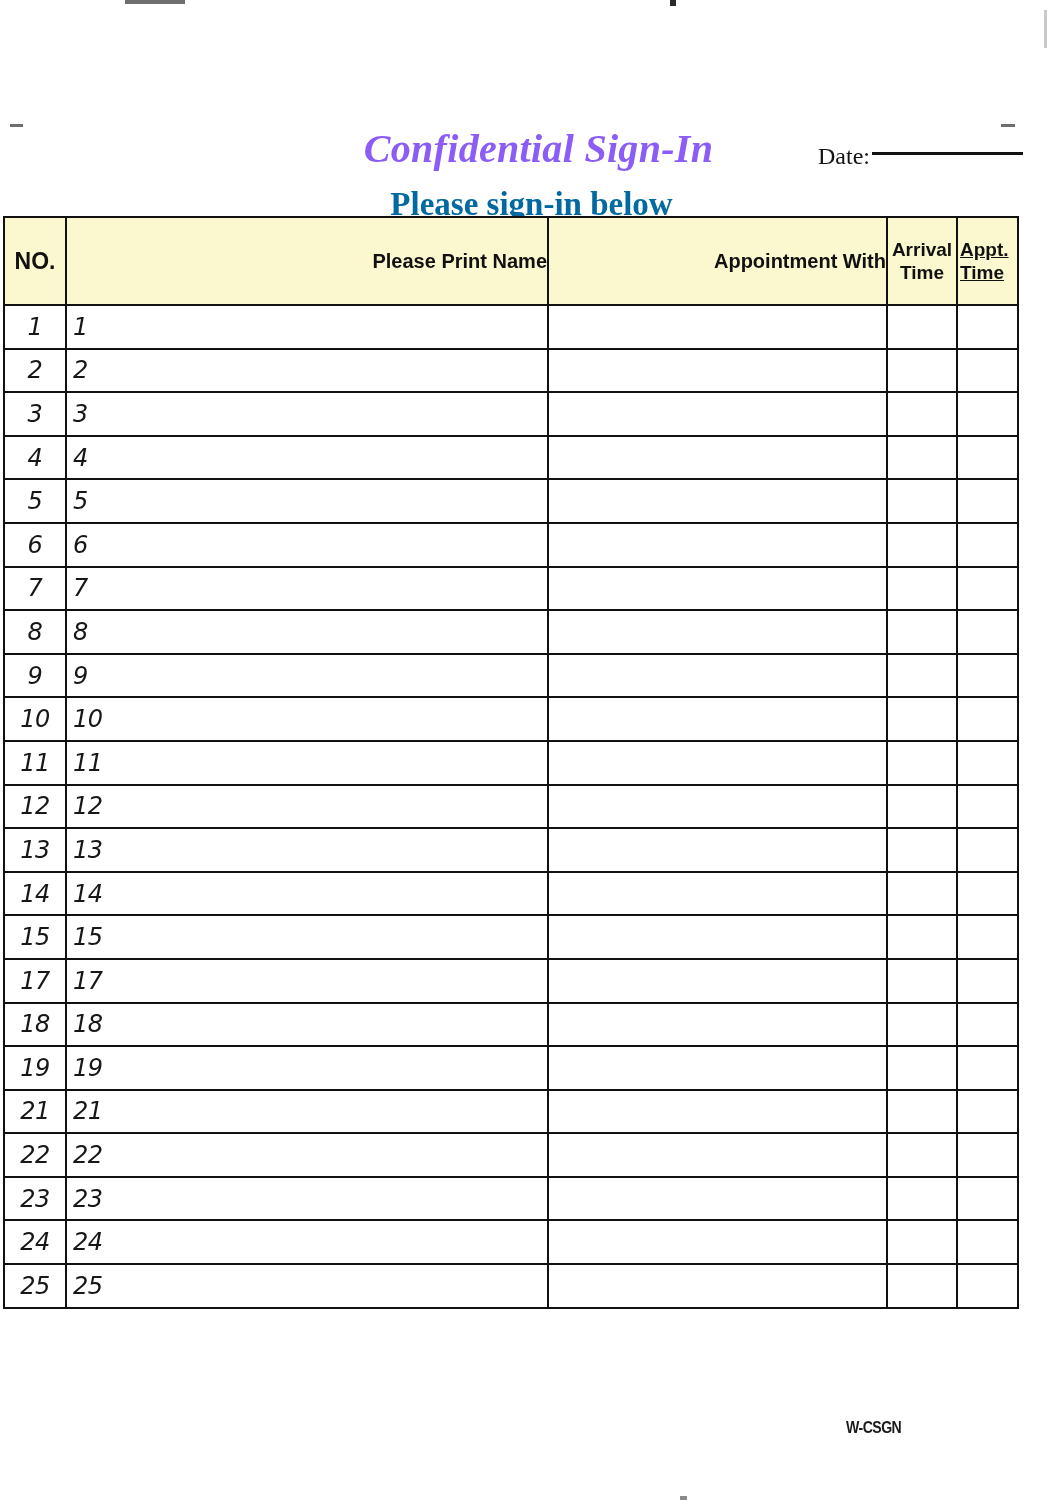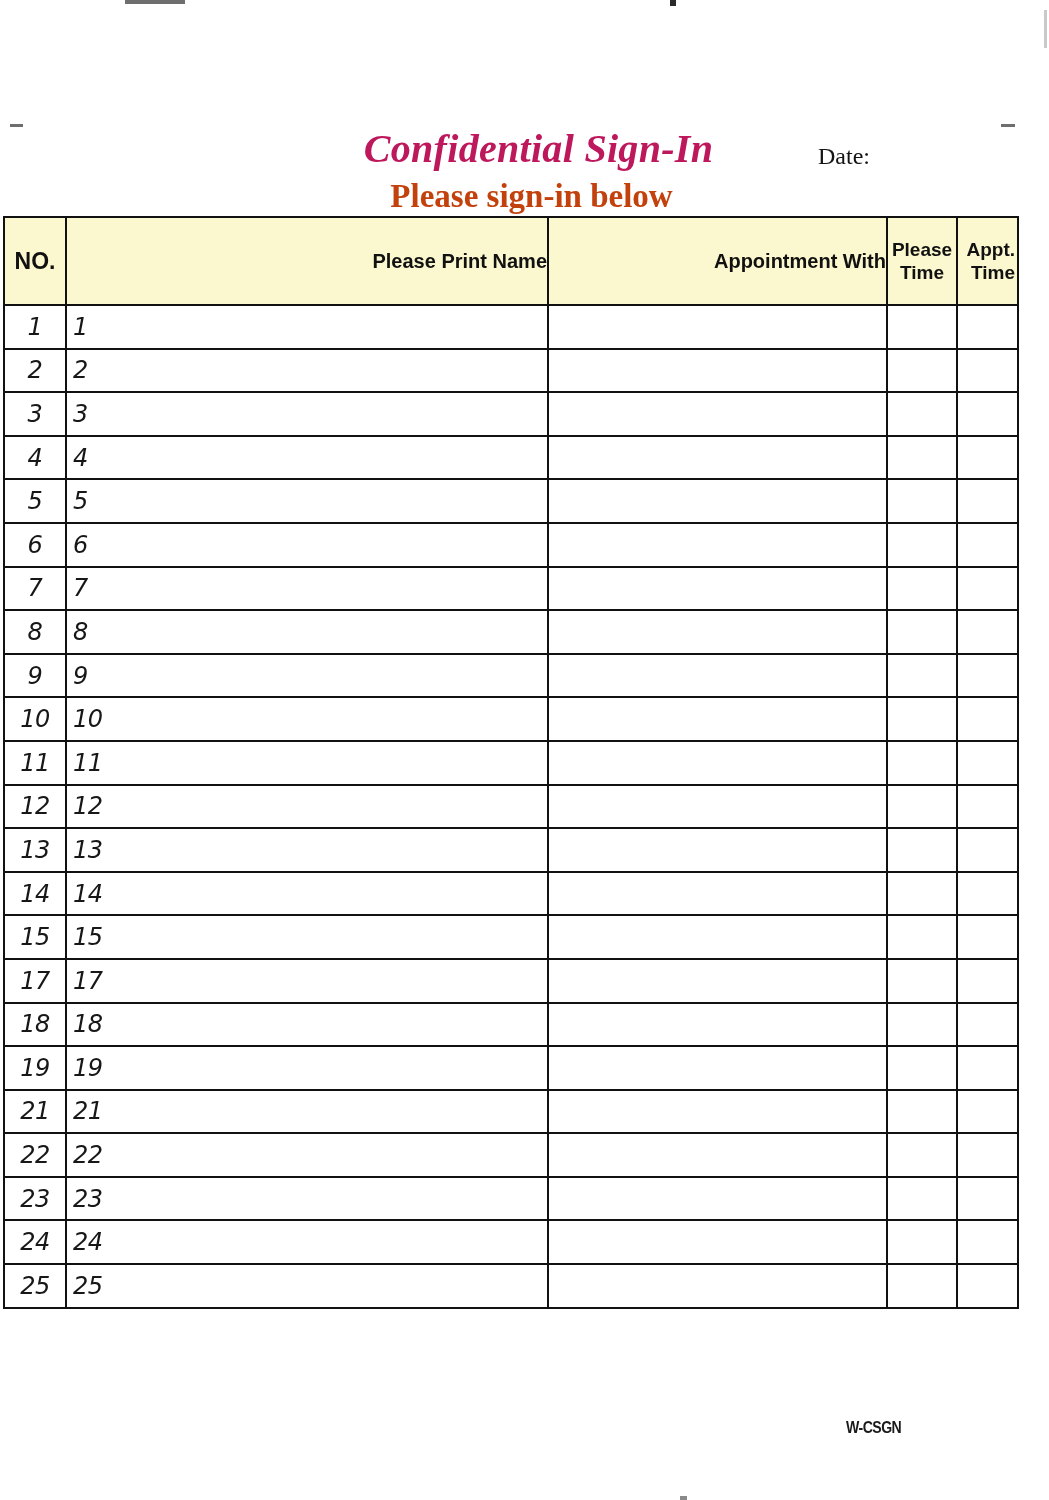--- a/index.html
+++ b/index.html
@@ -45,45 +45,44 @@
     width: 1049px;
     text-align: center;
     pointer-events: none;
   }
   .doc-title {
     font-family: "Liberation Serif", "DejaVu Serif", serif;
     font-weight: bold;
     font-style: italic;
     font-size: 40px;
     line-height: 46px;
-    color: #be185d;
+    color: #8b5cf6;
     letter-spacing: 0.3px;
     margin: 0;
     padding-left: 28px;
   }
   .doc-subtitle {
     font-family: "Liberation Serif", "DejaVu Serif", serif;
     font-weight: bold;
     font-style: normal;
     font-size: 33px;
     line-height: 40px;
-    color: #c2410c;
-    margin: 4px;
+    color: #0369a1;
+    margin: 12px;
     padding-left: 14px;
   }
 
   
   .date-field {
     position: absolute;
     left: 818px;
     top: 143px;
     width: 205px;
     display: flex;
-    align-items: flex-start;
-    flex-direction: column;
+    align-items: center;
   }
   .date-label {
     font-family: "Liberation Serif", "DejaVu Serif", serif;
     font-size: 24px;
     line-height: 26px;
     color: #141414;
     white-space: nowrap;
   }
   .date-rule {
     flex: 1 1 auto;
@@ -123,21 +122,21 @@
     vertical-align: middle;
     font-family: "Liberation Sans", sans-serif;
     font-weight: bold;
     color: #111111;
     border-bottom-width: 3px;
   }
   th.h-no    { font-size: 23px; text-align: center; }
   th.h-name  { font-size: 20px; text-align: right; }
   th.h-appt  { font-size: 20px; text-align: right; }
   th.h-arr   { font-size: 19px; text-align: center; line-height: 23px; padding: 0 2px; }
-  th.h-atime { font-size: 19px; text-align: right; line-height: 23px; padding: 11px 2px; }
+  th.h-atime { font-size: 19px; text-align: left; line-height: 23px; padding: 11px 2px; text-decoration: underline; }
 
   tbody tr { height: 43.6px; }
   tbody td {
     height: 43.6px;
     vertical-align: middle;
     font-family: "DejaVu Sans", "Liberation Sans", sans-serif;
     font-size: 24px;
     color: #171717;
   }
   td.cell-no {
@@ -195,21 +194,21 @@
       <col class="c-name">
       <col class="c-appt">
       <col class="c-arr">
       <col class="c-atime">
     </colgroup>
     <thead>
       <tr>
         <th class="h-no">NO.</th>
         <th class="h-name">Please Print Name</th>
         <th class="h-appt">Appointment With</th>
-        <th class="h-arr"><span>Please</span><br><span>Time</span></th>
+        <th class="h-arr"><span>Arrival</span><br><span>Time</span></th>
         <th class="h-atime"><span>Appt.</span><br><span>Time</span></th>
       </tr>
     </thead>
     <tbody id="signin-body">
         <tr>
           <td class="cell-no">1</td>
           <td class="cell-name">1</td>
           <td class="cell-appt"></td>
           <td class="cell-arr"></td>
           <td class="cell-atime"></td>

